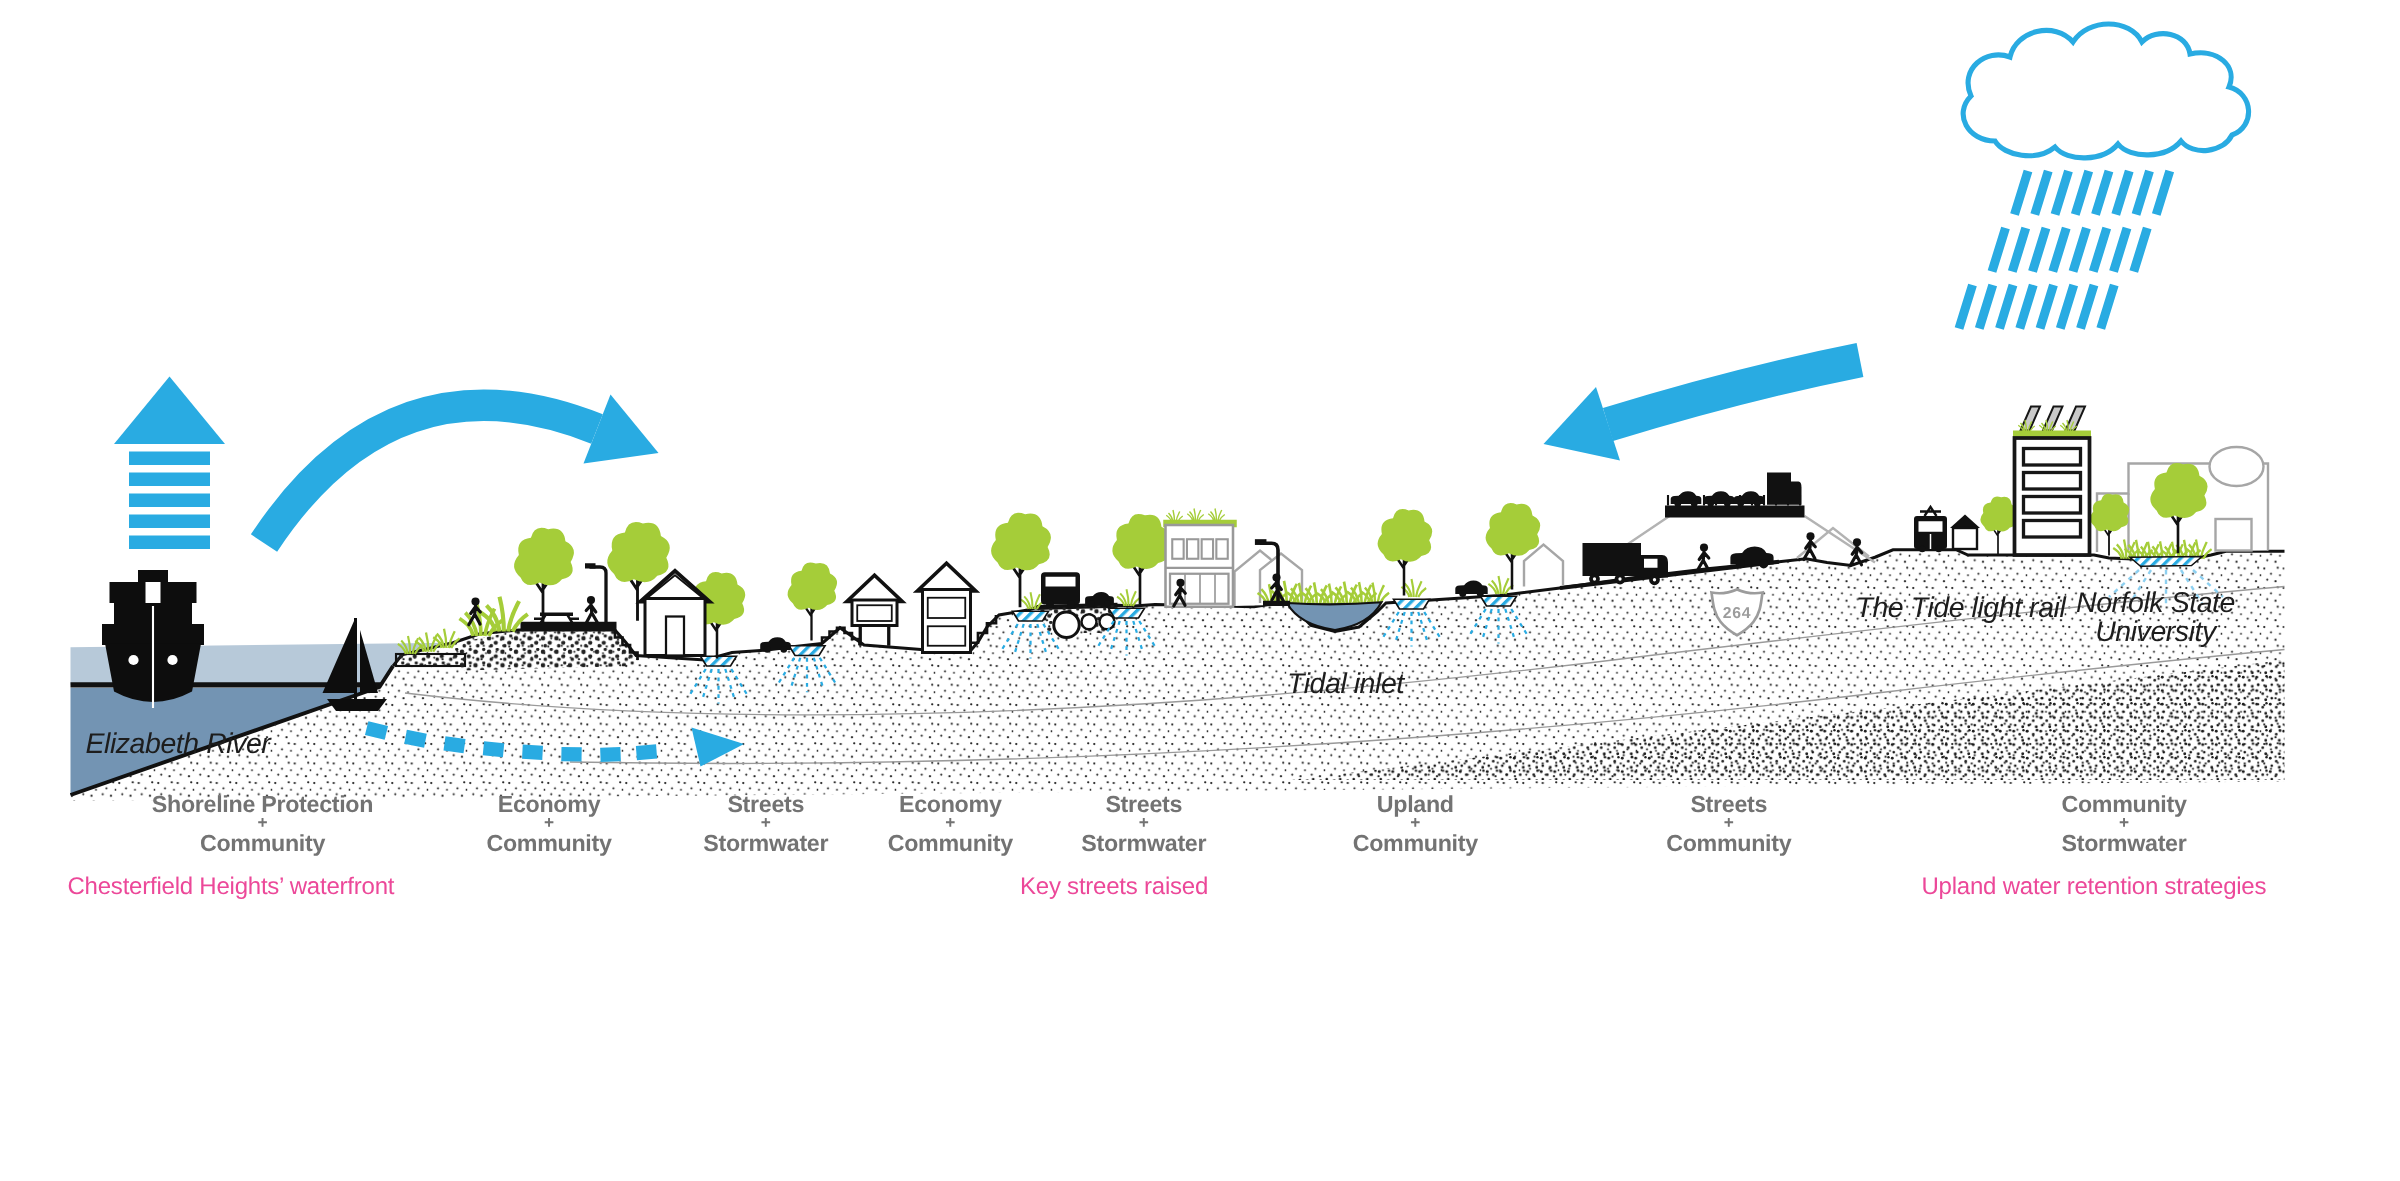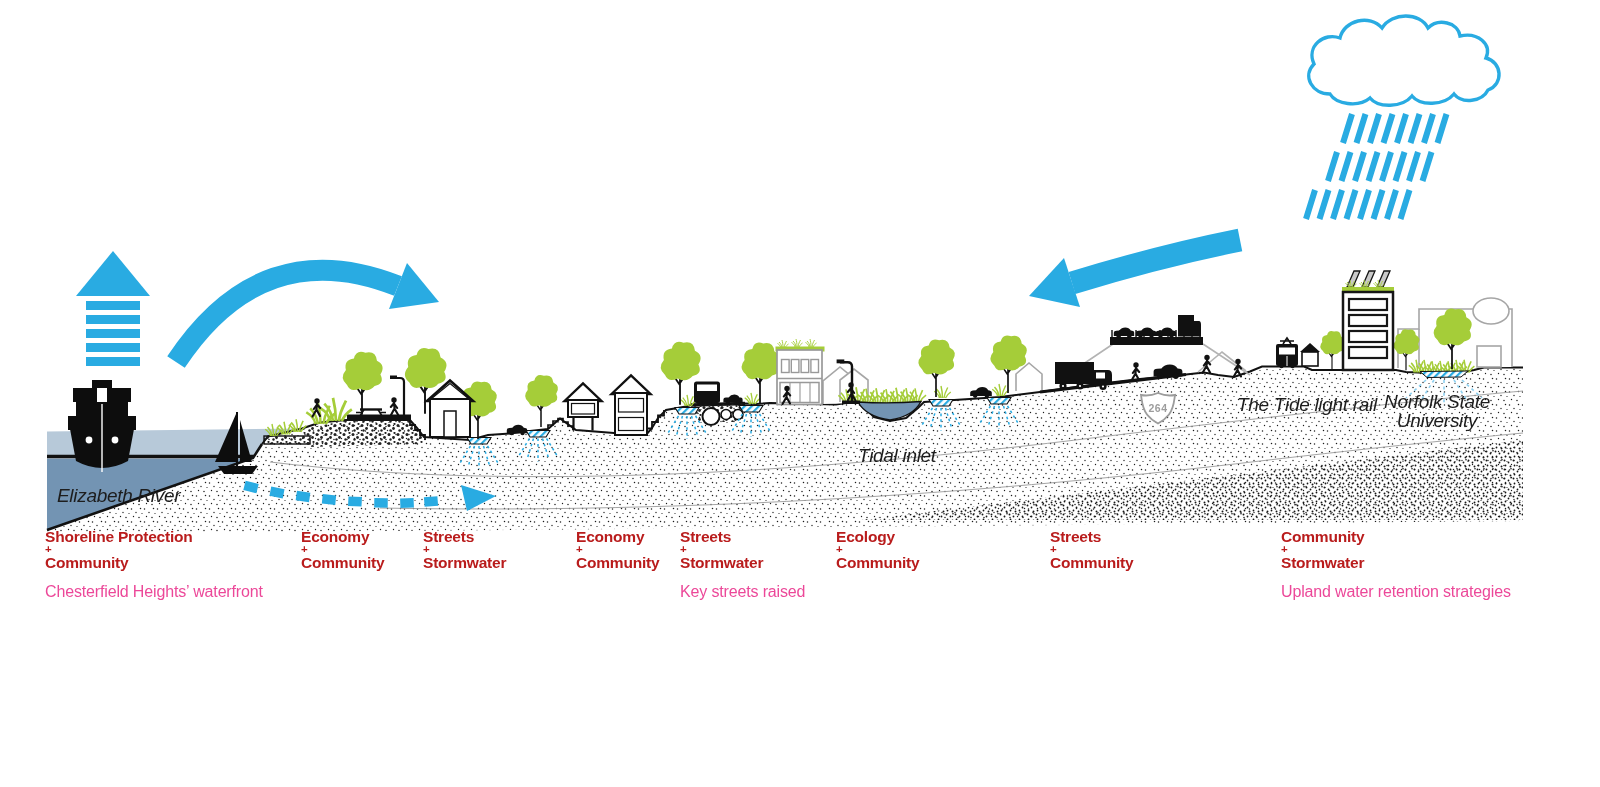--- a/index.html
+++ b/index.html
@@ -1,20 +1,20 @@
 <!DOCTYPE html>
 <html><head>
 <meta charset="utf-8">
 <style>
   html,body{margin:0;padding:0;background:#fff;}
   .stage{position:relative;width:1600px;height:604px;background:#fff;overflow:hidden;
          font-family:"Liberation Sans",sans-serif;}
   .diagram-wrap{position:absolute;left:0;top:0;width:1600px;height:540px;}
   .col{position:absolute;top:529px;}
-  .col-head{color:#b91c1c;font-weight:700;font-size:15.5px;line-height:15px;letter-spacing:-0.2px;}
+  .col-head{color:#737373;font-weight:700;font-size:15.5px;line-height:15px;text-align:center;letter-spacing:-0.2px;}
   .col-head .plus{font-size:11.5px;line-height:11px;font-weight:700;}
   .col-body{margin-top:11px;font-size:16px;line-height:21px;color:#ec4899;white-space:pre-line;letter-spacing:-0.15px;}
   .lbl{font:italic 19px "Liberation Sans",sans-serif;fill:#1d1d1d;letter-spacing:-0.3px;}
   .shield-num{font:700 10.5px "Liberation Sans",sans-serif;fill:#9c9c9c;letter-spacing:0.5px;}
 </style>
 </head>
 <body>
 
 <div class="stage">
 
@@ -412,21 +412,21 @@
     <div class="col-body">Key streets raised
 above critical flood
 levels with bundled
 utilities could form
 “neighborhood
 backbones.”</div>
   </div>
 
   <div class="col" style="left:836px;width:215px;">
     <div class="col-head">
-      <div>Ecology</div>
+      <div>Upland</div>
       <div class="plus">+</div>
       <div>Community</div>
     </div>
   </div>
 
   <div class="col" style="left:1050px;width:205px;">
     <div class="col-head">
       <div>Streets</div>
       <div class="plus">+</div>
       <div>Community</div>

